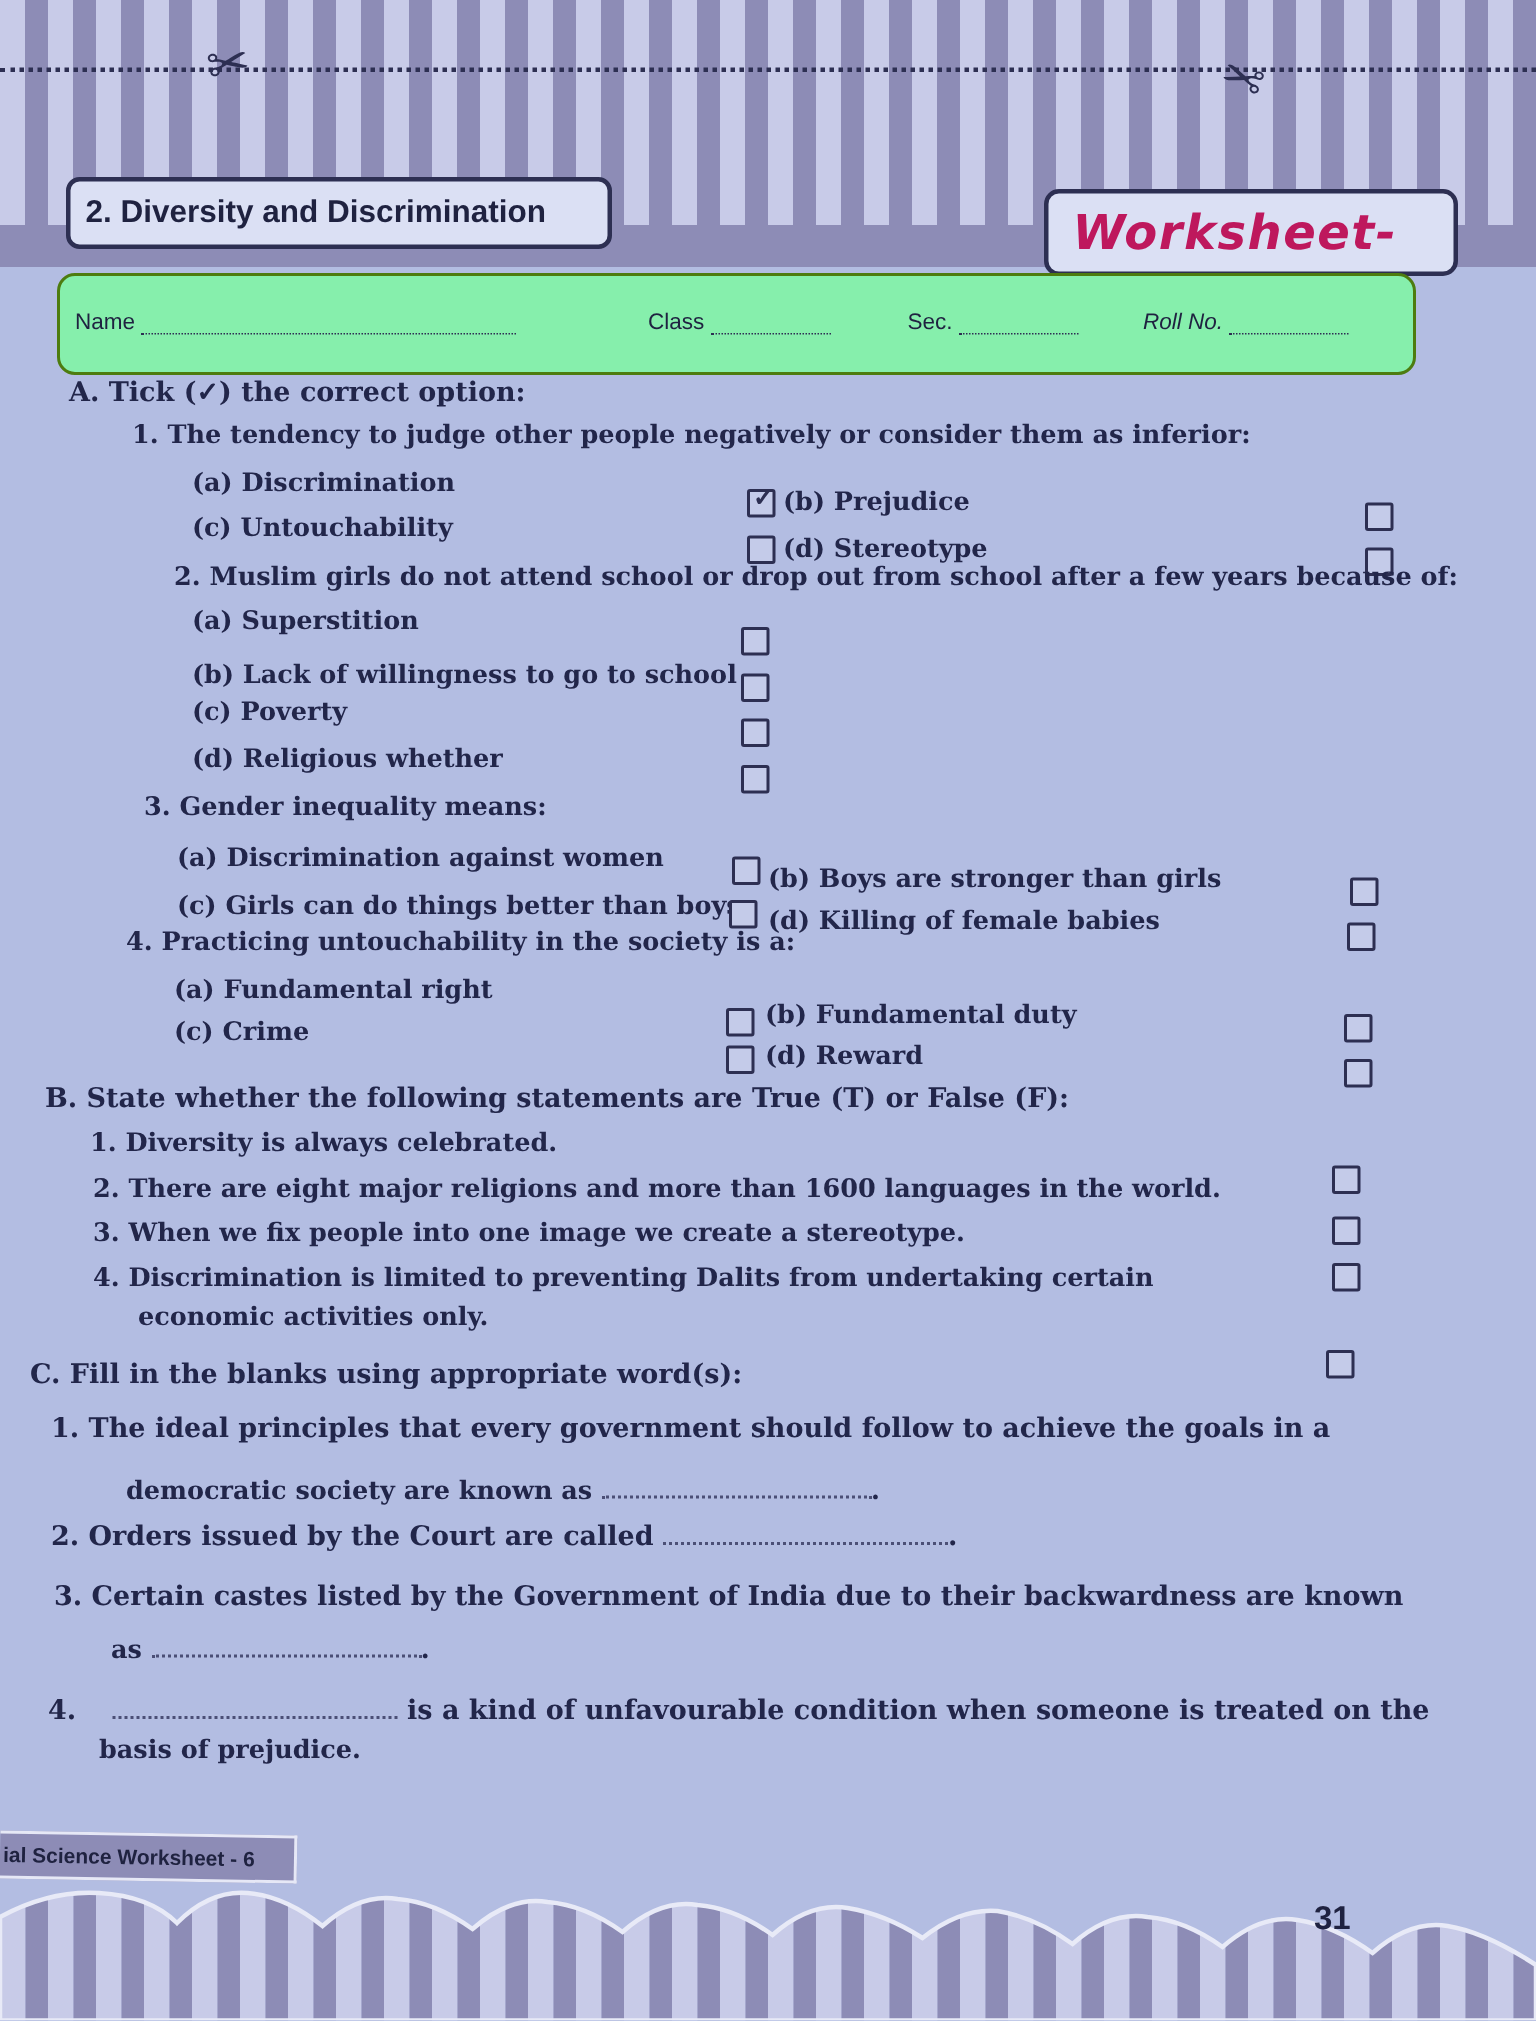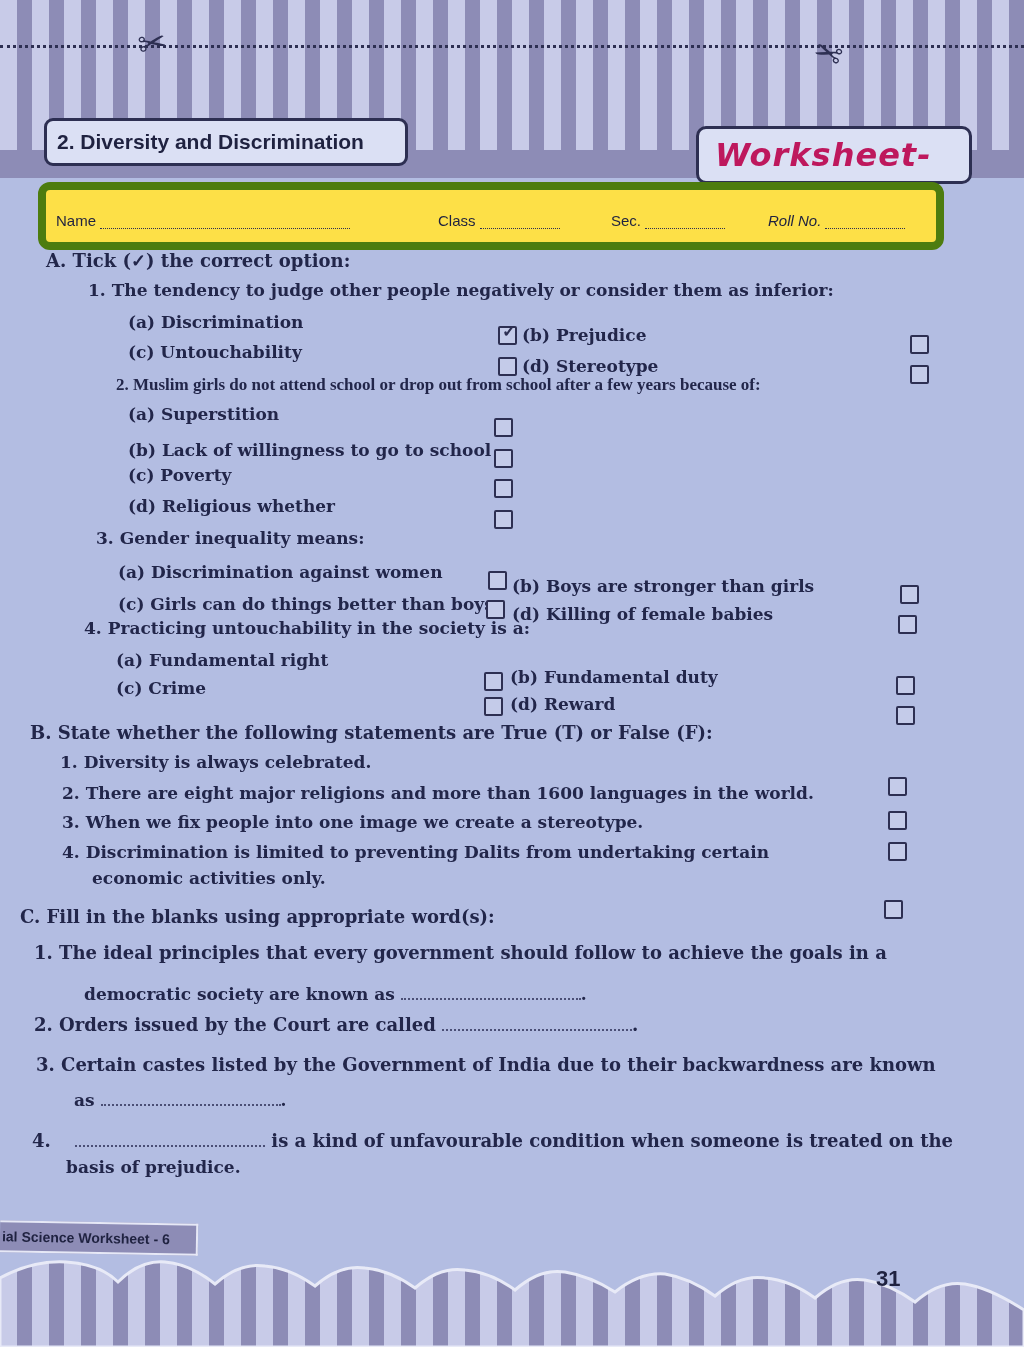--- a/index.html
+++ b/index.html
@@ -46,22 +46,22 @@
   .worksheet-box {
     position: absolute; left: 696px; top: 126px; width: 276px; height: 58px;
     background: #dbe0f4; border: 3px solid #2d2f52; border-radius: 10px;
     font-family: "DejaVu Sans", sans-serif; font-style: italic;
     font-size: 32px; line-height: 52px; padding-left: 16px; color: #be185d;
     letter-spacing: 1px;
     font-weight: bold;
   }
   .info-box {
     position: absolute; left: 38px; top: 182px; width: 906px; height: 68px;
-    border: 8px solid #4d7c0f; border-radius: 12px;
-    background: #fde047;
+    border: 2px solid #4d7c0f; border-radius: 12px;
+    background: #86efac;
     font-family: "Liberation Sans", sans-serif; font-size: 15px; color: #1f2240; padding-left: 40px;
   }
   .info-field { position: absolute; top: 22px; white-space: nowrap; }
   .info-field .blank { display: inline-block; border-bottom: 1px dotted #2d2f52; margin-left: 4px; vertical-align: bottom; height: 12px; }
 
   .q { position: absolute; white-space: nowrap; font-size: 17px; font-weight: bold; color: #22264a; }
   .sec-head { font-size: 18px; }
   .box {
     position: absolute; width: 19px; height: 19px;
     border: 2.5px solid #2d2f52; border-radius: 2px; background: #c4cbe9;
@@ -122,21 +122,21 @@
 <div class="q" style="left:88px; top:280px;">1.  The tendency to judge other people negatively or consider them as inferior:</div>
 <div class="q" style="left:128px; top:312px;">(a)  Discrimination</div>
 <div class="box checked" style="left:498px; top:326px;"></div>
 <div class="q" style="left:522px; top:325px;">(b)  Prejudice</div>
 <div class="box" style="left:910px; top:335px;"></div>
 <div class="q" style="left:128px; top:342px;">(c)  Untouchability</div>
 <div class="box" style="left:498px; top:357px;"></div>
 <div class="q" style="left:522px; top:356px;">(d)  Stereotype</div>
 <div class="box" style="left:910px; top:365px;"></div>
 
-<div class="q" style="left:116px; top:375px;font-family:Liberation Serif, serif;">2.  Muslim girls do not attend school or drop out from school after a few years because of:</div>
+<div class="q" style="left:116px; top:375px;">2.  Muslim girls do not attend school or drop out from school after a few years because of:</div>
 <div class="q" style="left:128px; top:404px;">(a)  Superstition</div>
 <div class="box" style="left:494px; top:418px;"></div>
 <div class="q" style="left:128px; top:440px;">(b)  Lack of willingness to go to school</div>
 <div class="box" style="left:494px; top:449px;"></div>
 <div class="q" style="left:128px; top:465px;">(c)  Poverty</div>
 <div class="box" style="left:494px; top:479px;"></div>
 <div class="q" style="left:128px; top:496px;">(d)  Religious whether</div>
 <div class="box" style="left:494px; top:510px;"></div>
 
 <div class="q" style="left:96px; top:528px;">3.  Gender inequality means:</div>

